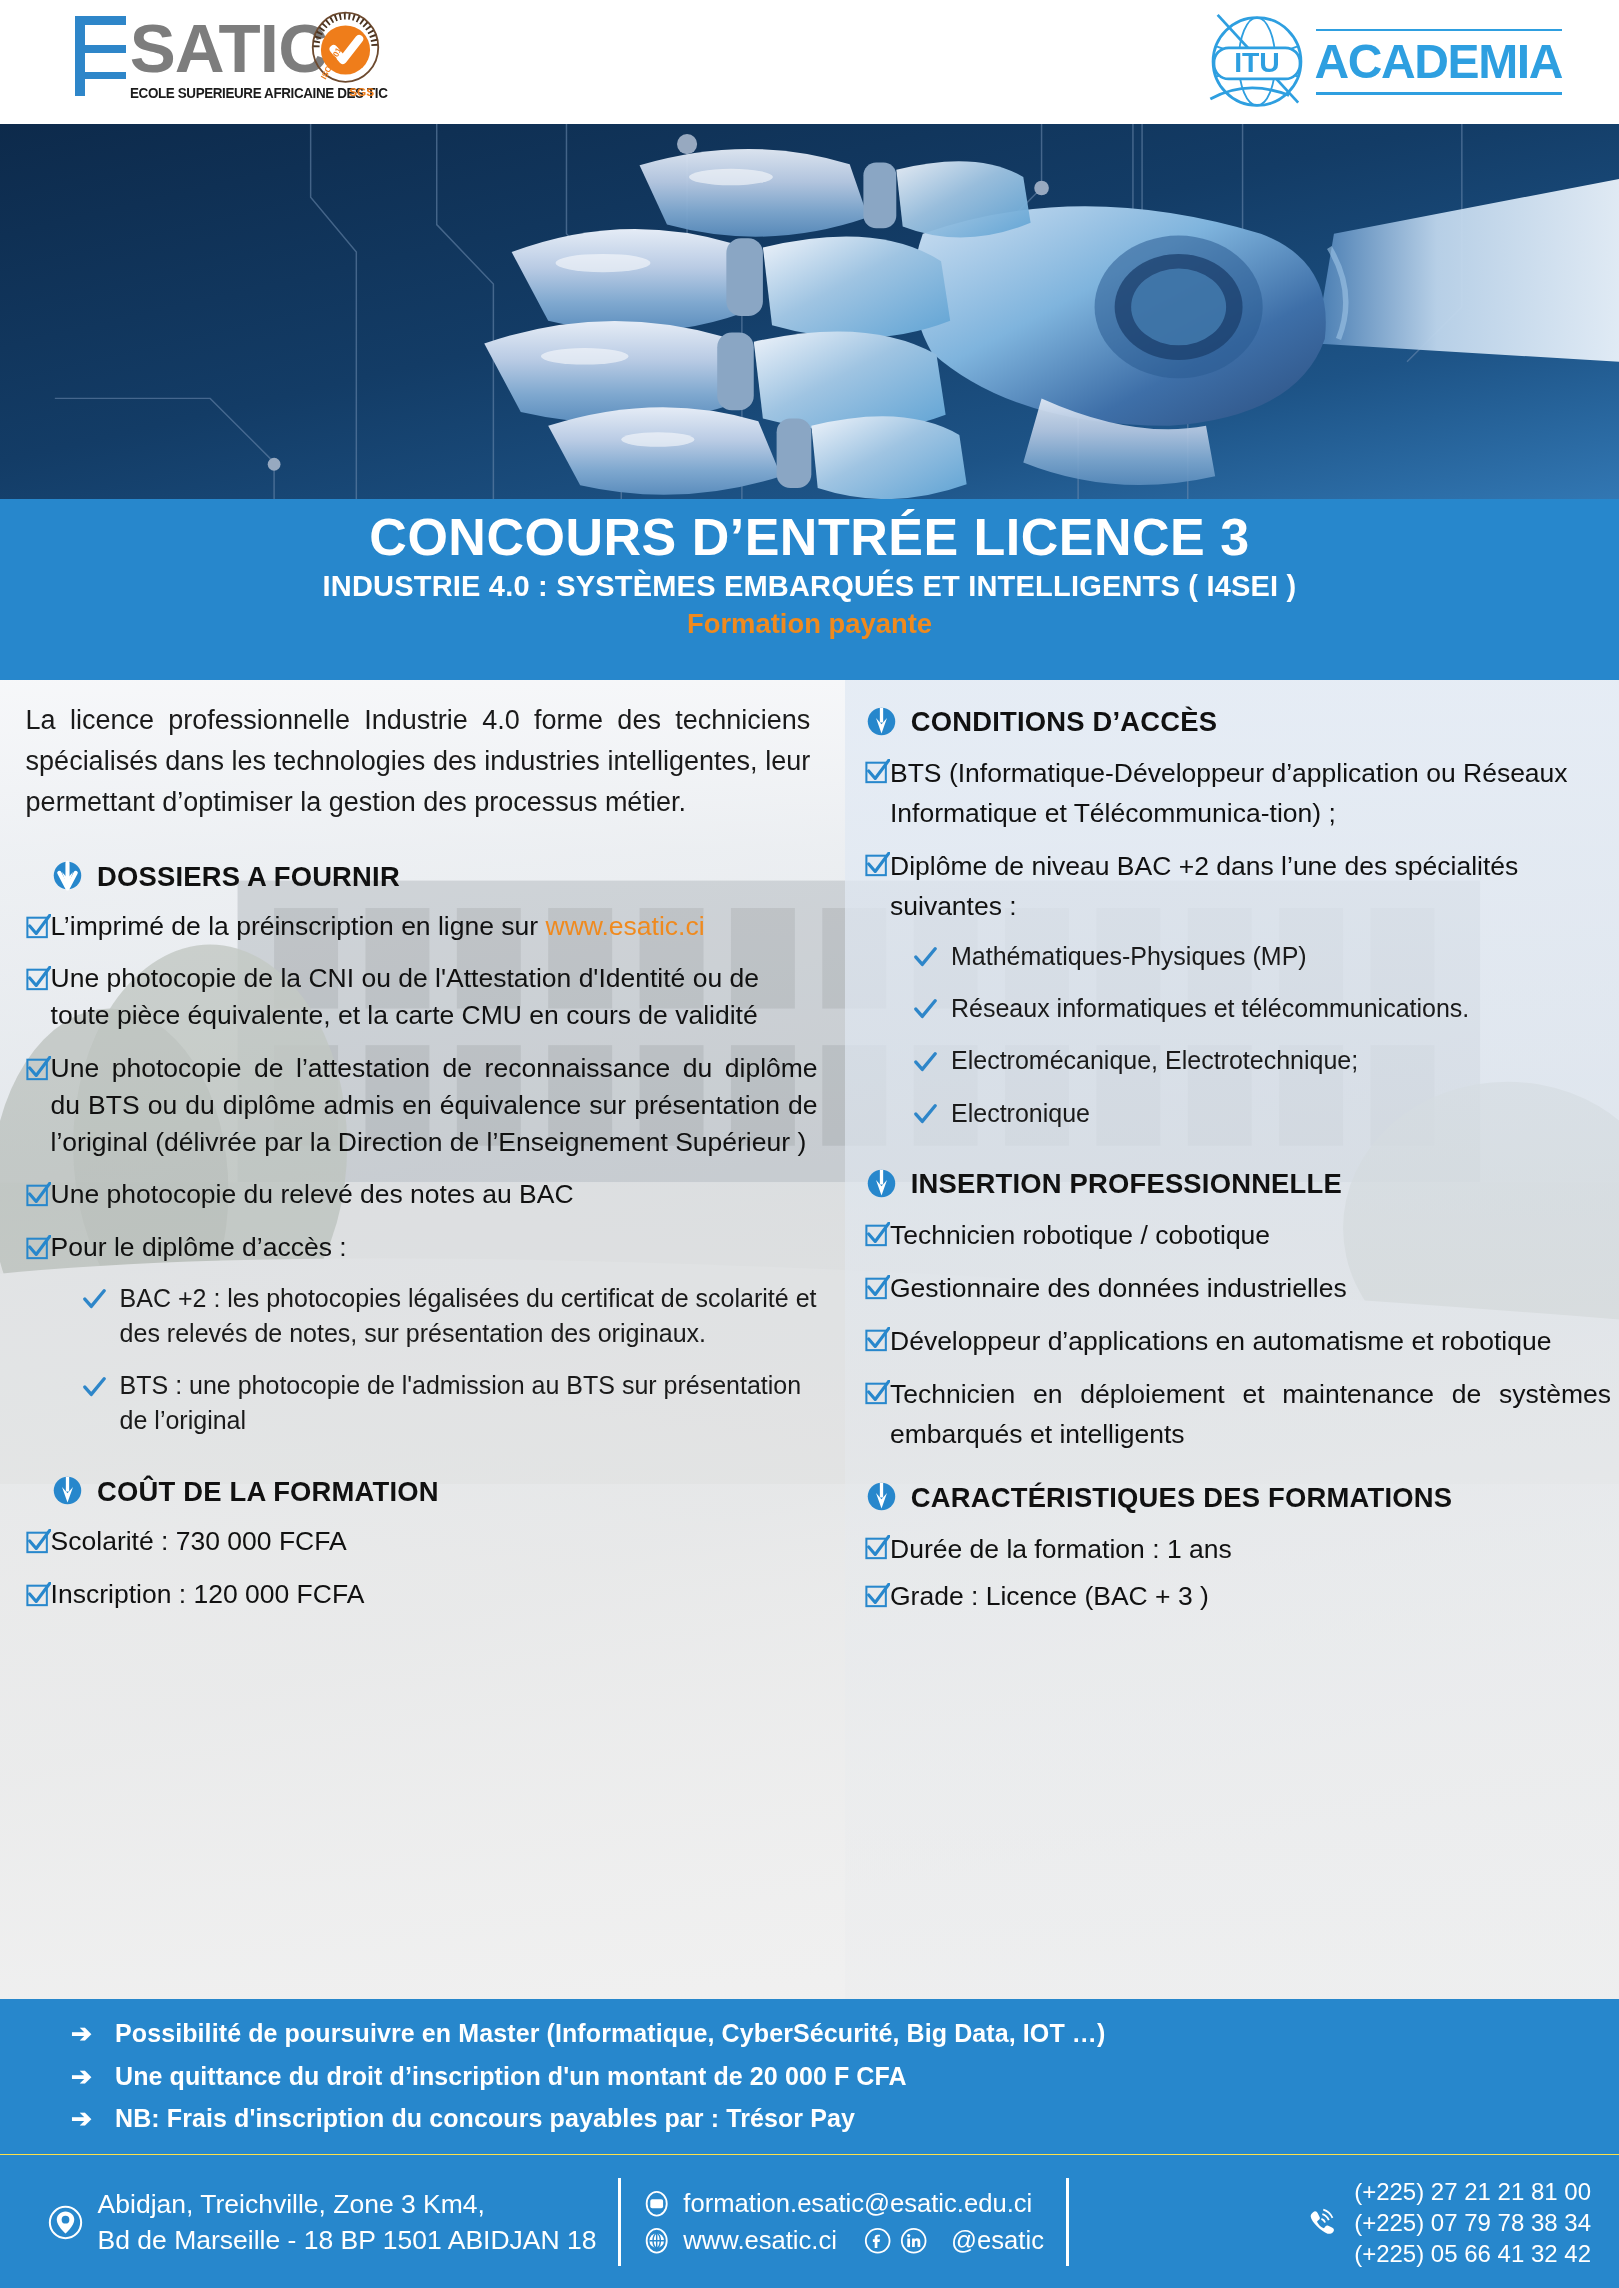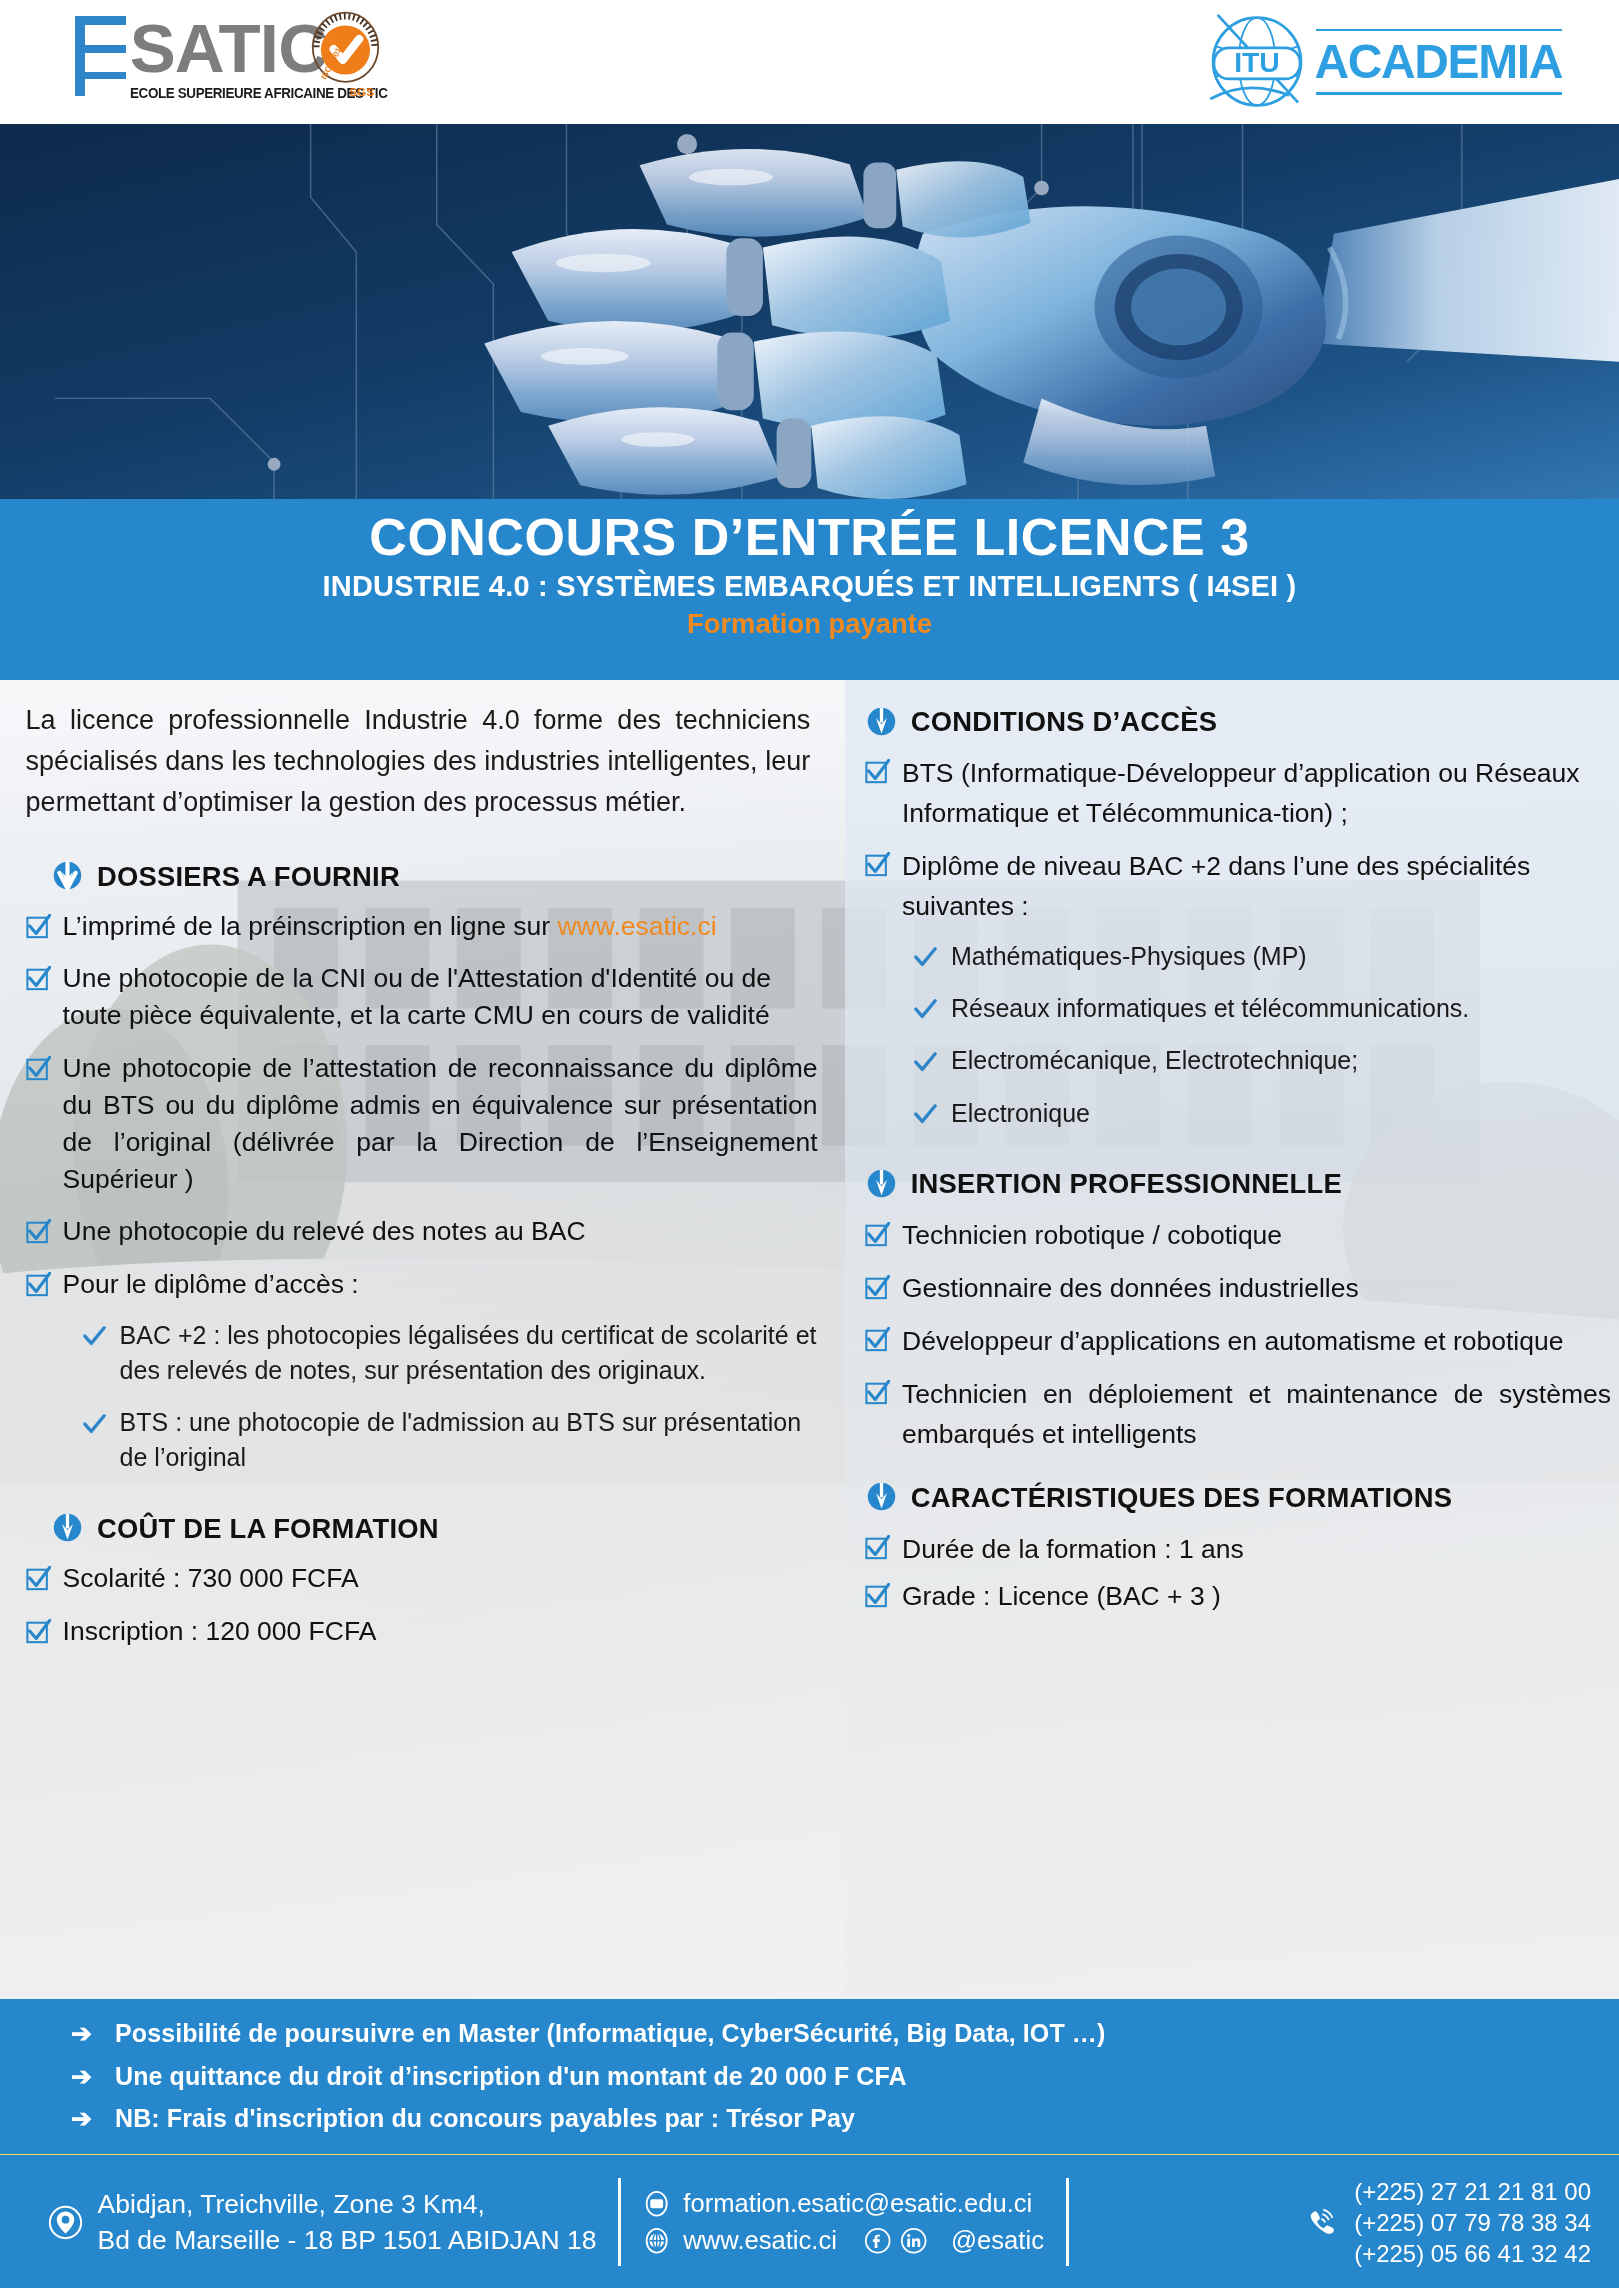--- a/index.html
+++ b/index.html
@@ -215,21 +215,21 @@
     font-weight: bold;
     font-size: 27.4px;
     letter-spacing: 0.2px;
     color: #111111;
   }
 
   ul.checklist { list-style: none; }
   ul.checklist > li {
     display: flex;
     align-items: flex-start;
-    gap: 12px;
+    gap: 0;
     margin-bottom: 15.5px;
   }
   .cb { width: 25px; height: 25px; flex: none; margin-top: 6.4px; }
   .li-text {
     font-family: "Liberation Sans", sans-serif;
     font-size: 26.5px;
     line-height: 37px;
     color: #111111;
   }
   .li-text.justify { text-align: justify; }

